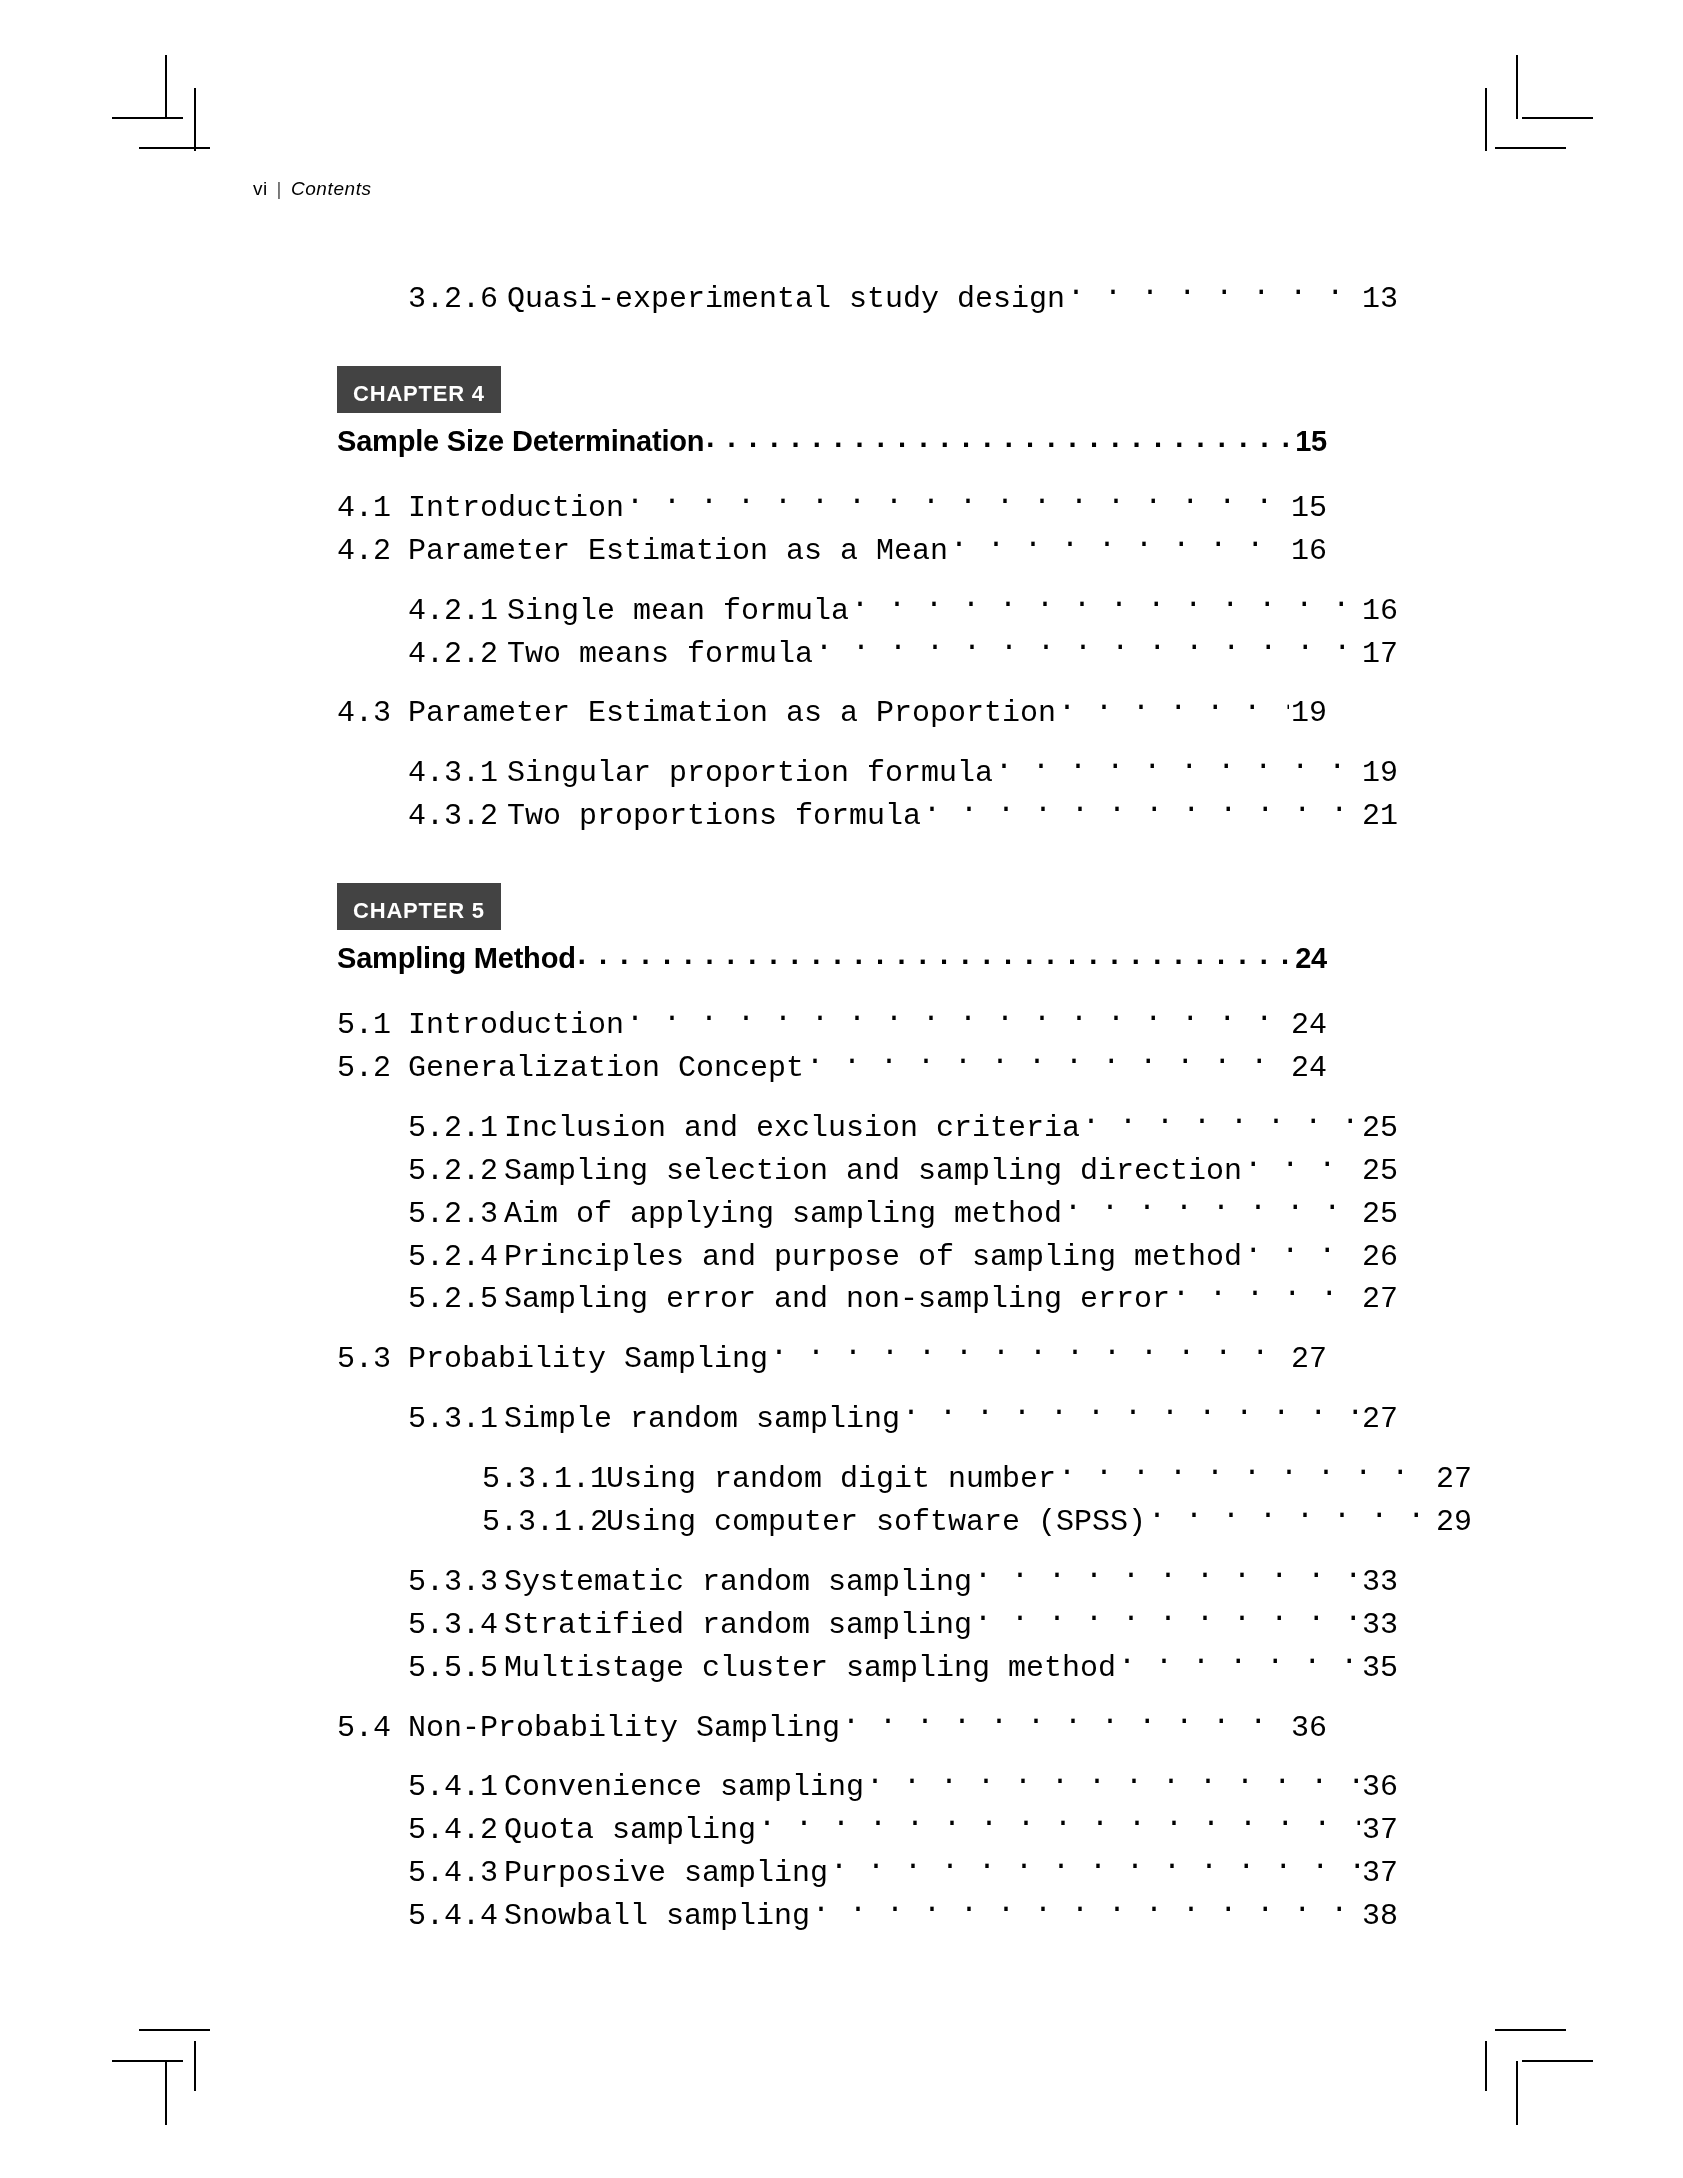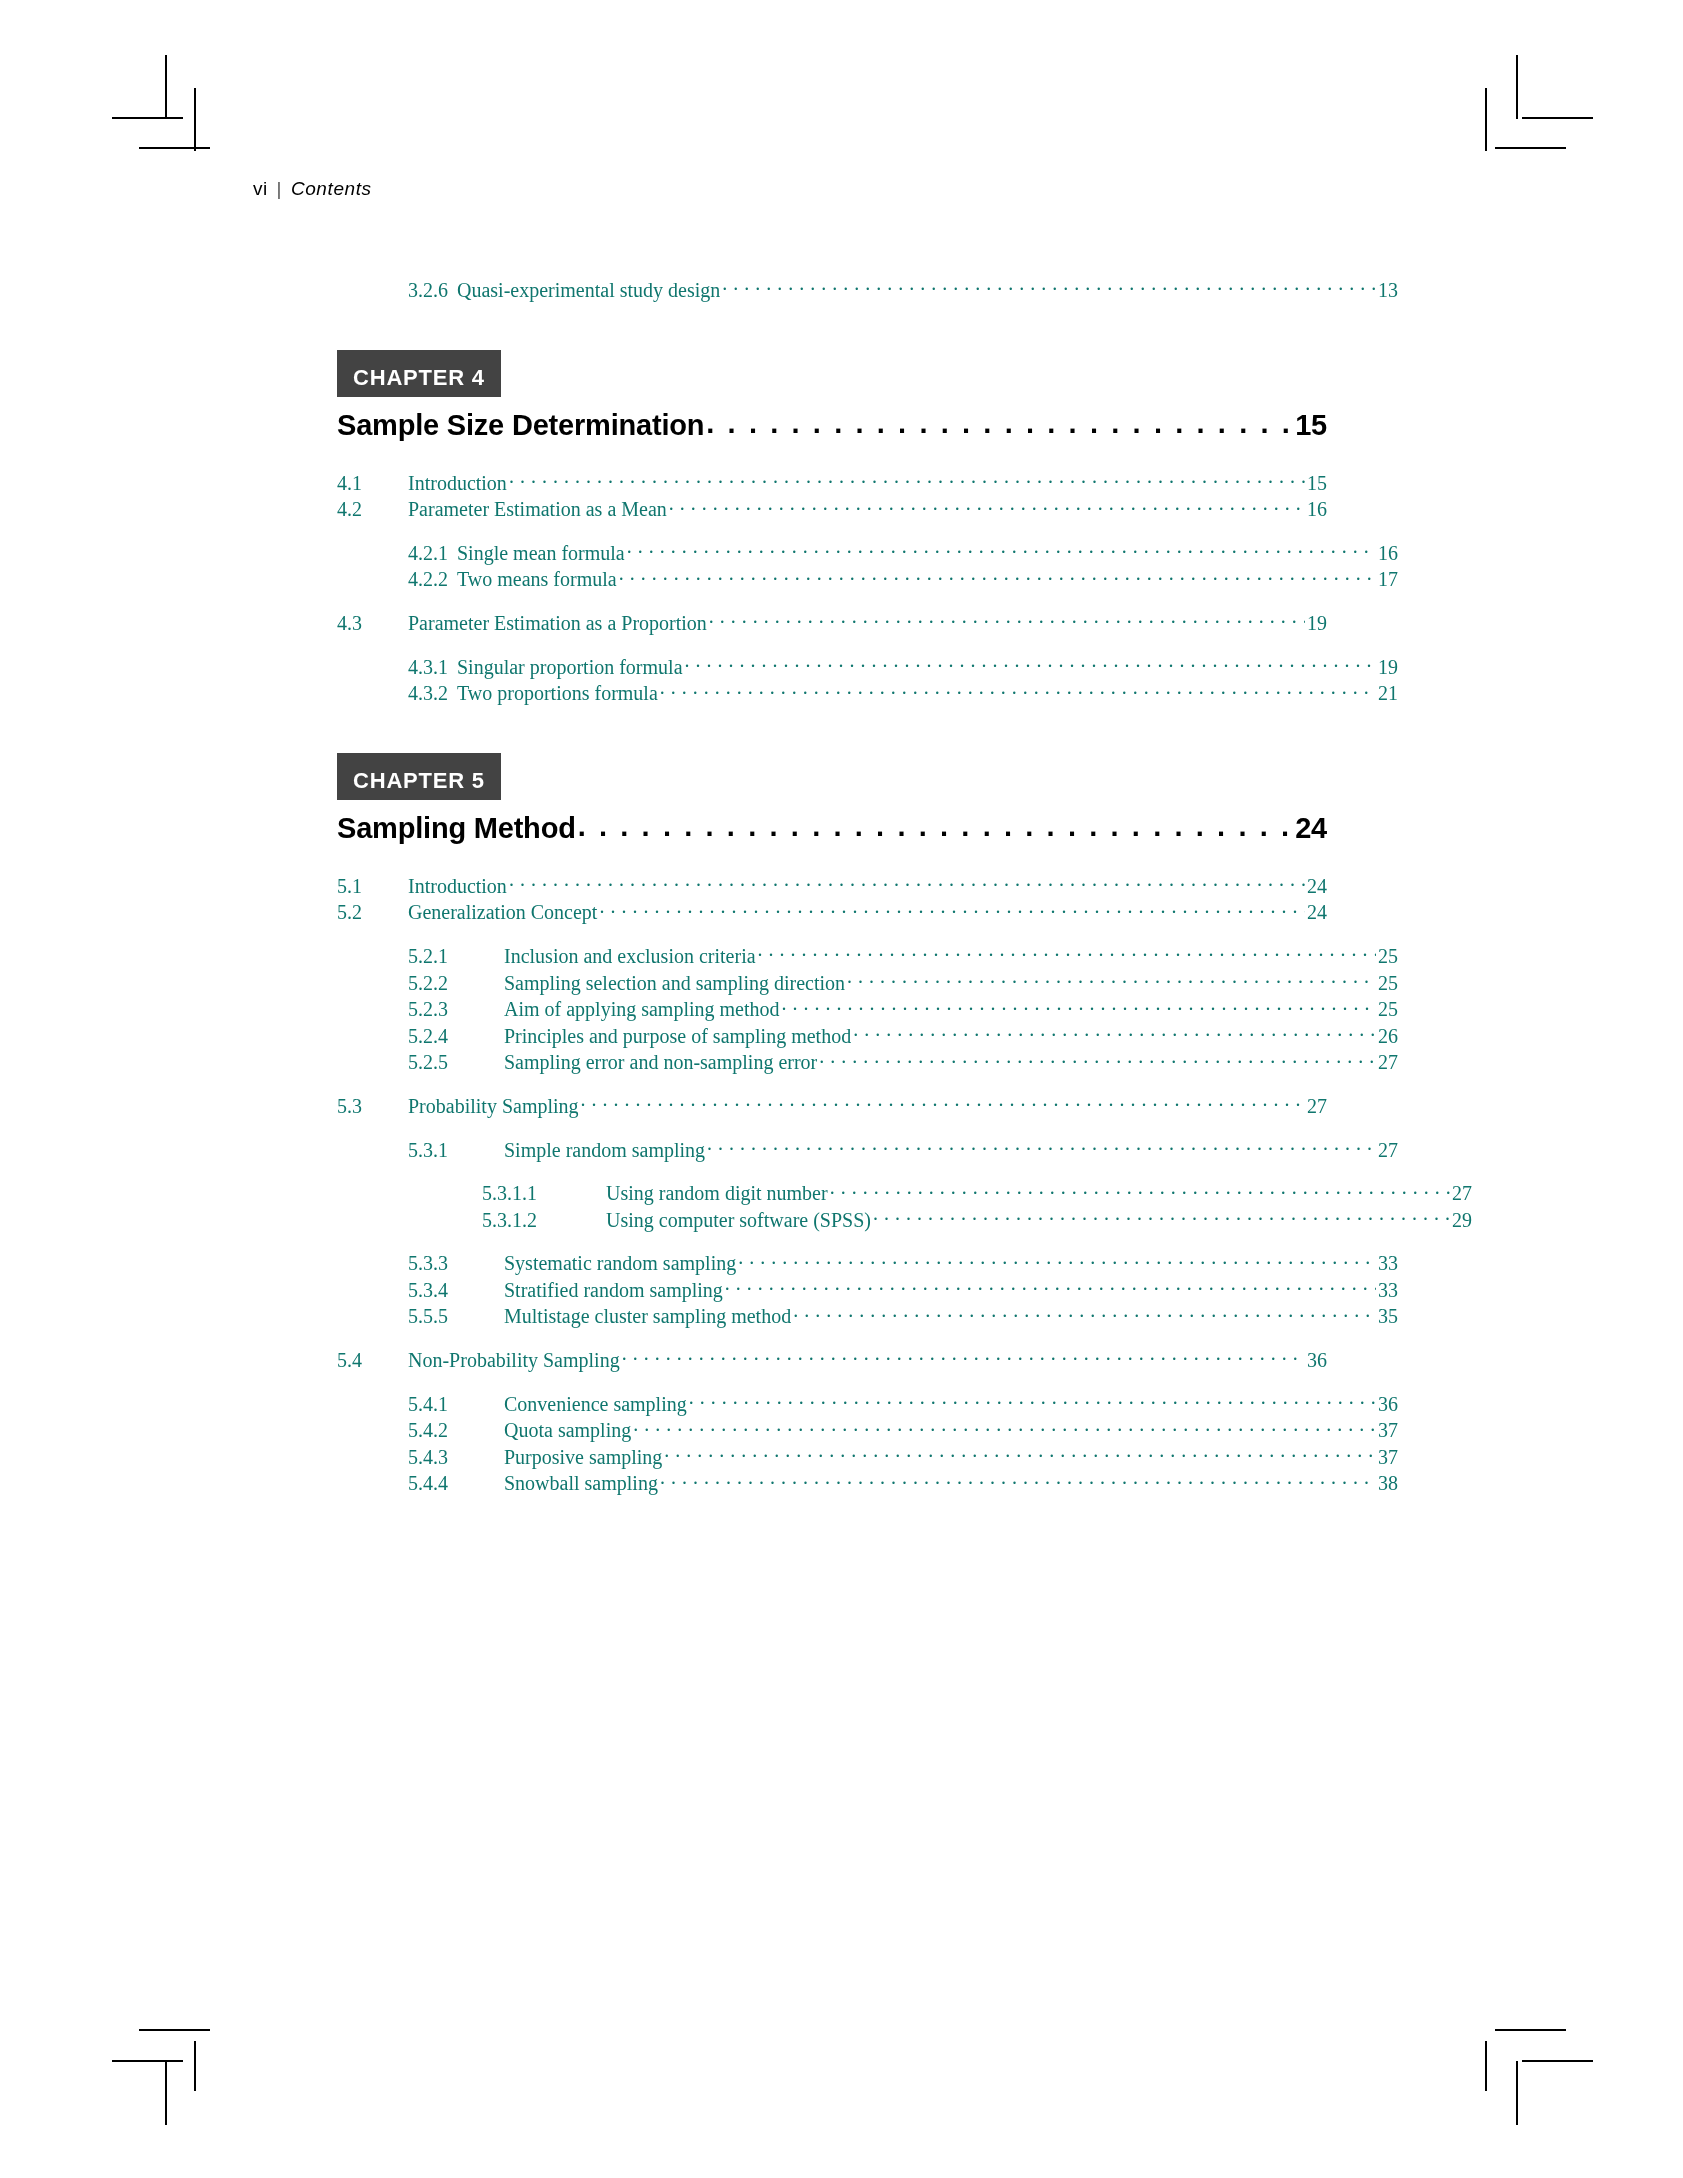--- a/index.html
+++ b/index.html
@@ -77,24 +77,24 @@
     letter-spacing: 0.5px;
     white-space: nowrap;
   }
   .pg {
     flex: 0 0 auto;
     text-align: right;
   }
 
   
   .lvl-a, .lvl-b, .lvl-c, .lvl-d {
-    font-family: Liberation Serif, serif;
-    font-size: 20px;
+    font-family: Liberation Mono, monospace;
+    font-size: 30px;
     line-height: 1.33;
-    color: #0f766e;
+    color: #000000;
   }
 
   
   .lvl-a { margin-left: 0; }
   .lvl-a .num  { width: 71px; }
 
   
   .lvl-b { margin-left: 71px; }
   .lvl-b .num  { margin-right: 9px; }
 
@@ -118,21 +118,21 @@
     color: #ffffff;
     font-family: "Liberation Sans", sans-serif;
     font-weight: bold;
     font-size: 22px;
     letter-spacing: 0.8px;
     padding: 17px 16px 8px 16px;
     line-height: 1;
   }
   .chapter-title-line {
     display: flex;
-    align-items: center;
+    align-items: flex-start;
     width: 100%;
     white-space: nowrap;
     font-family: "Liberation Sans", sans-serif;
     font-weight: bold;
     font-size: 29px;
     letter-spacing: -0.2px;
     margin-top: 12px;
   }
   .chapter-title-line .leader::after {
     letter-spacing: 2.6px;

